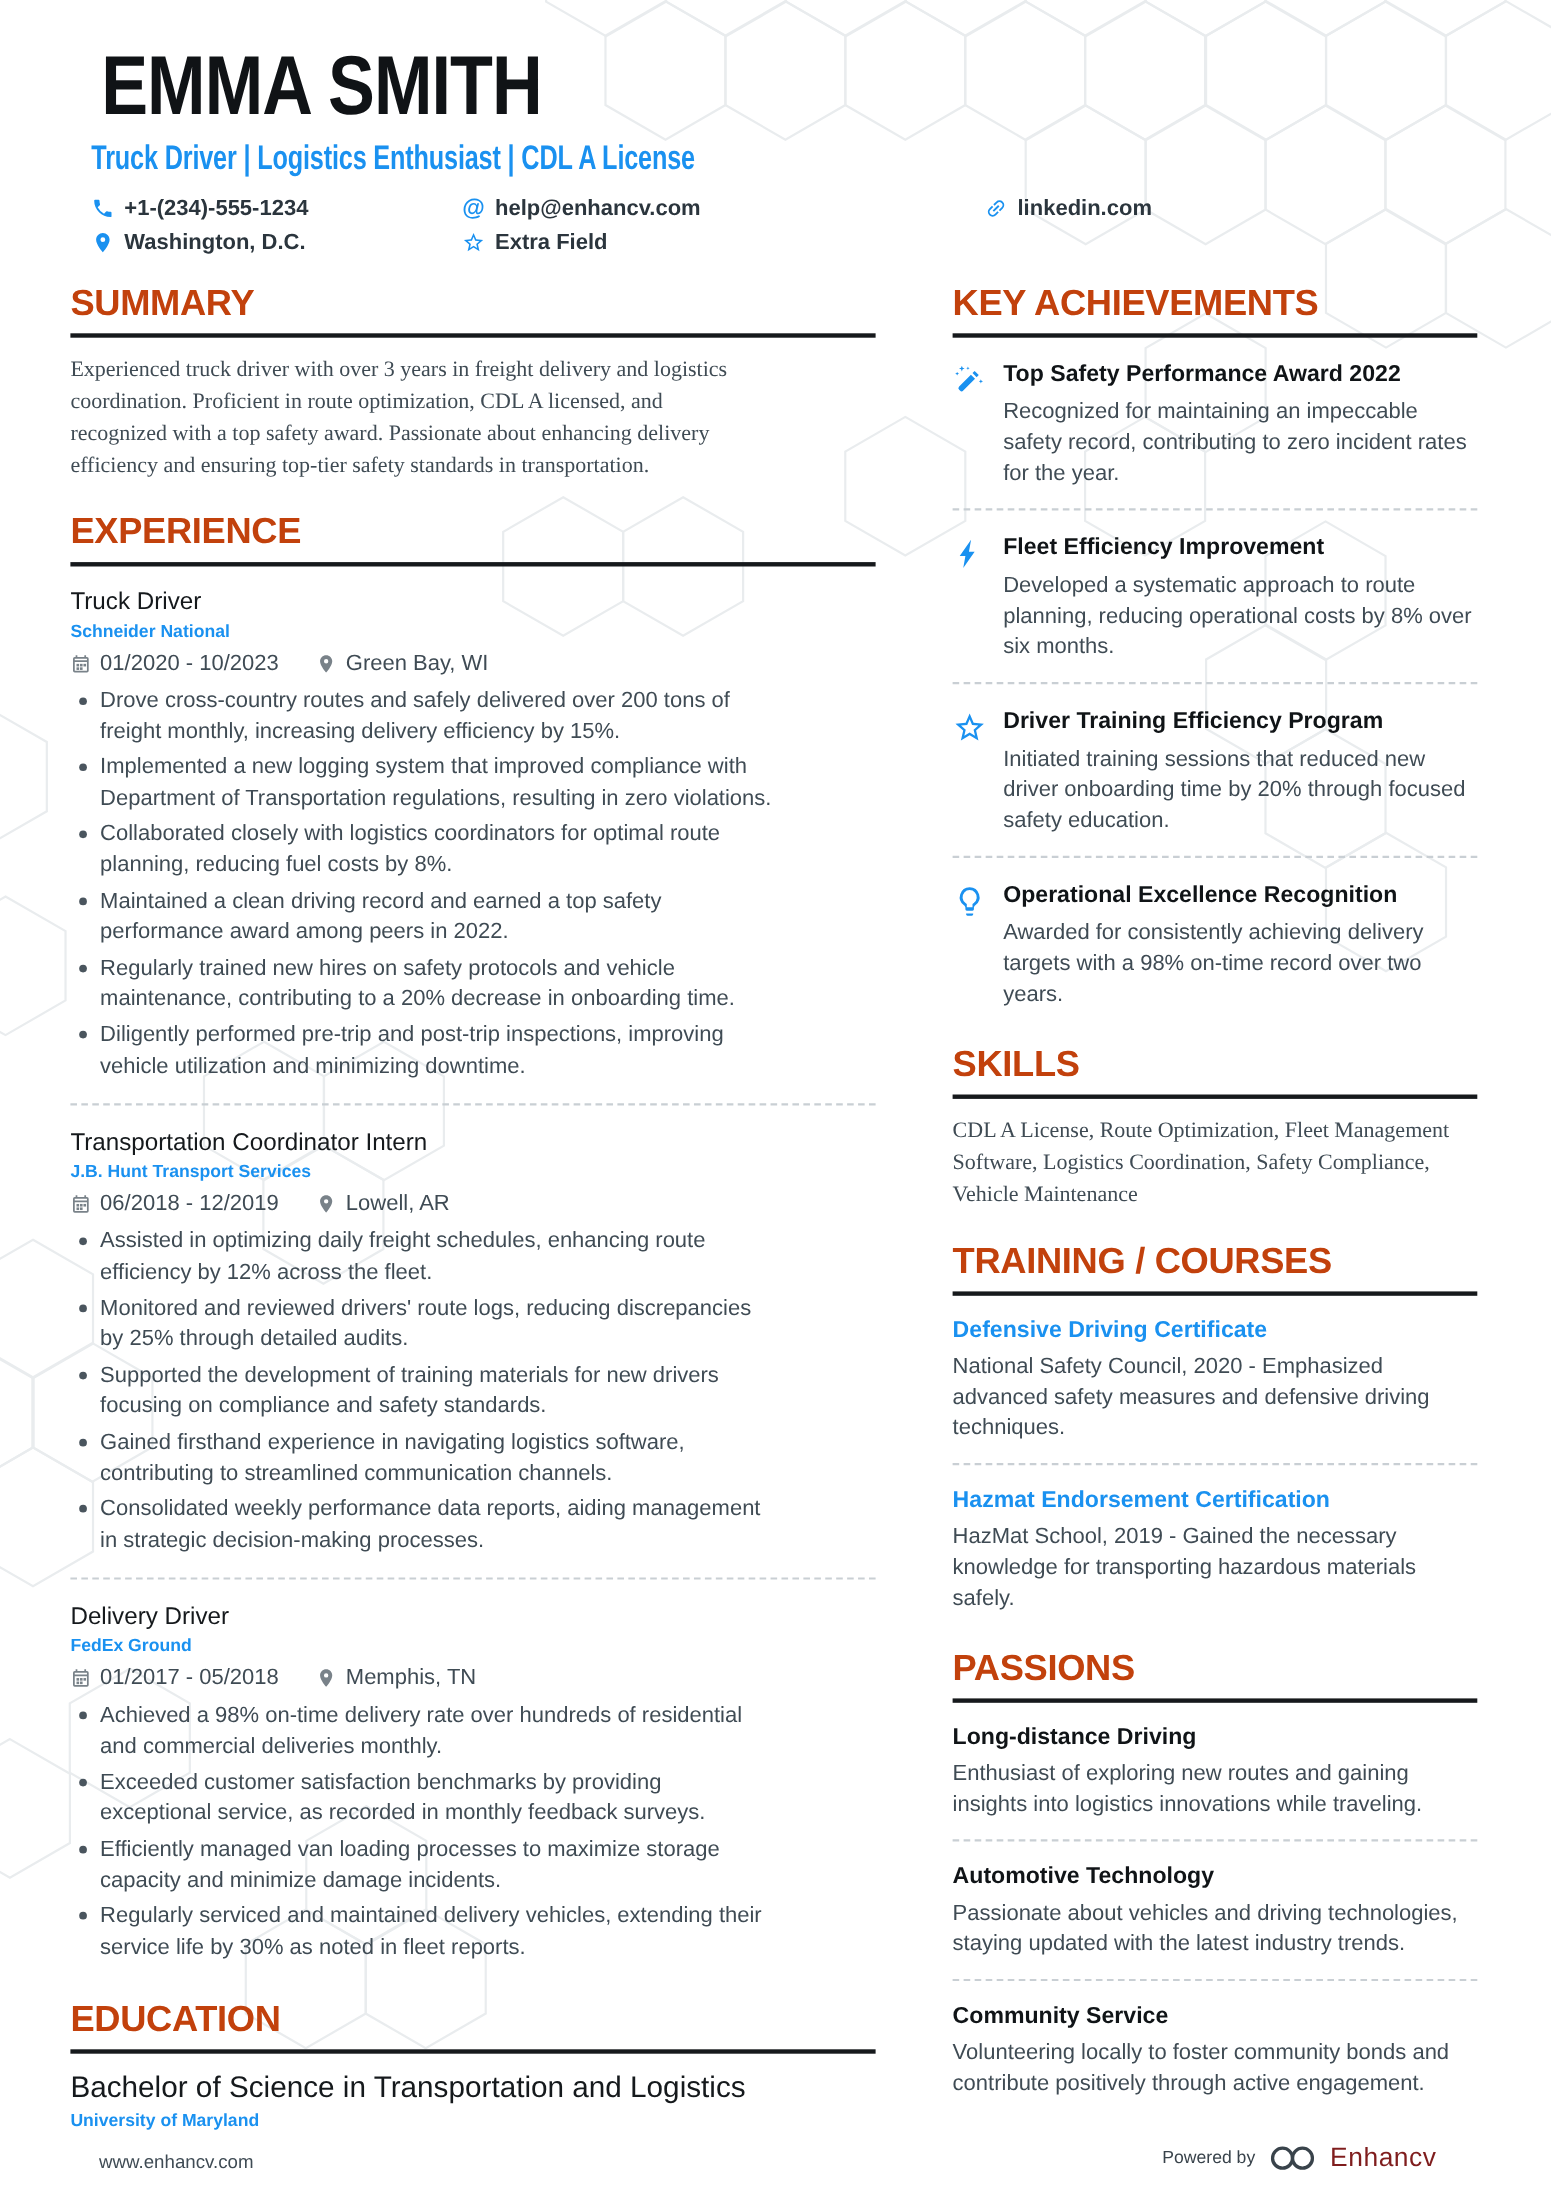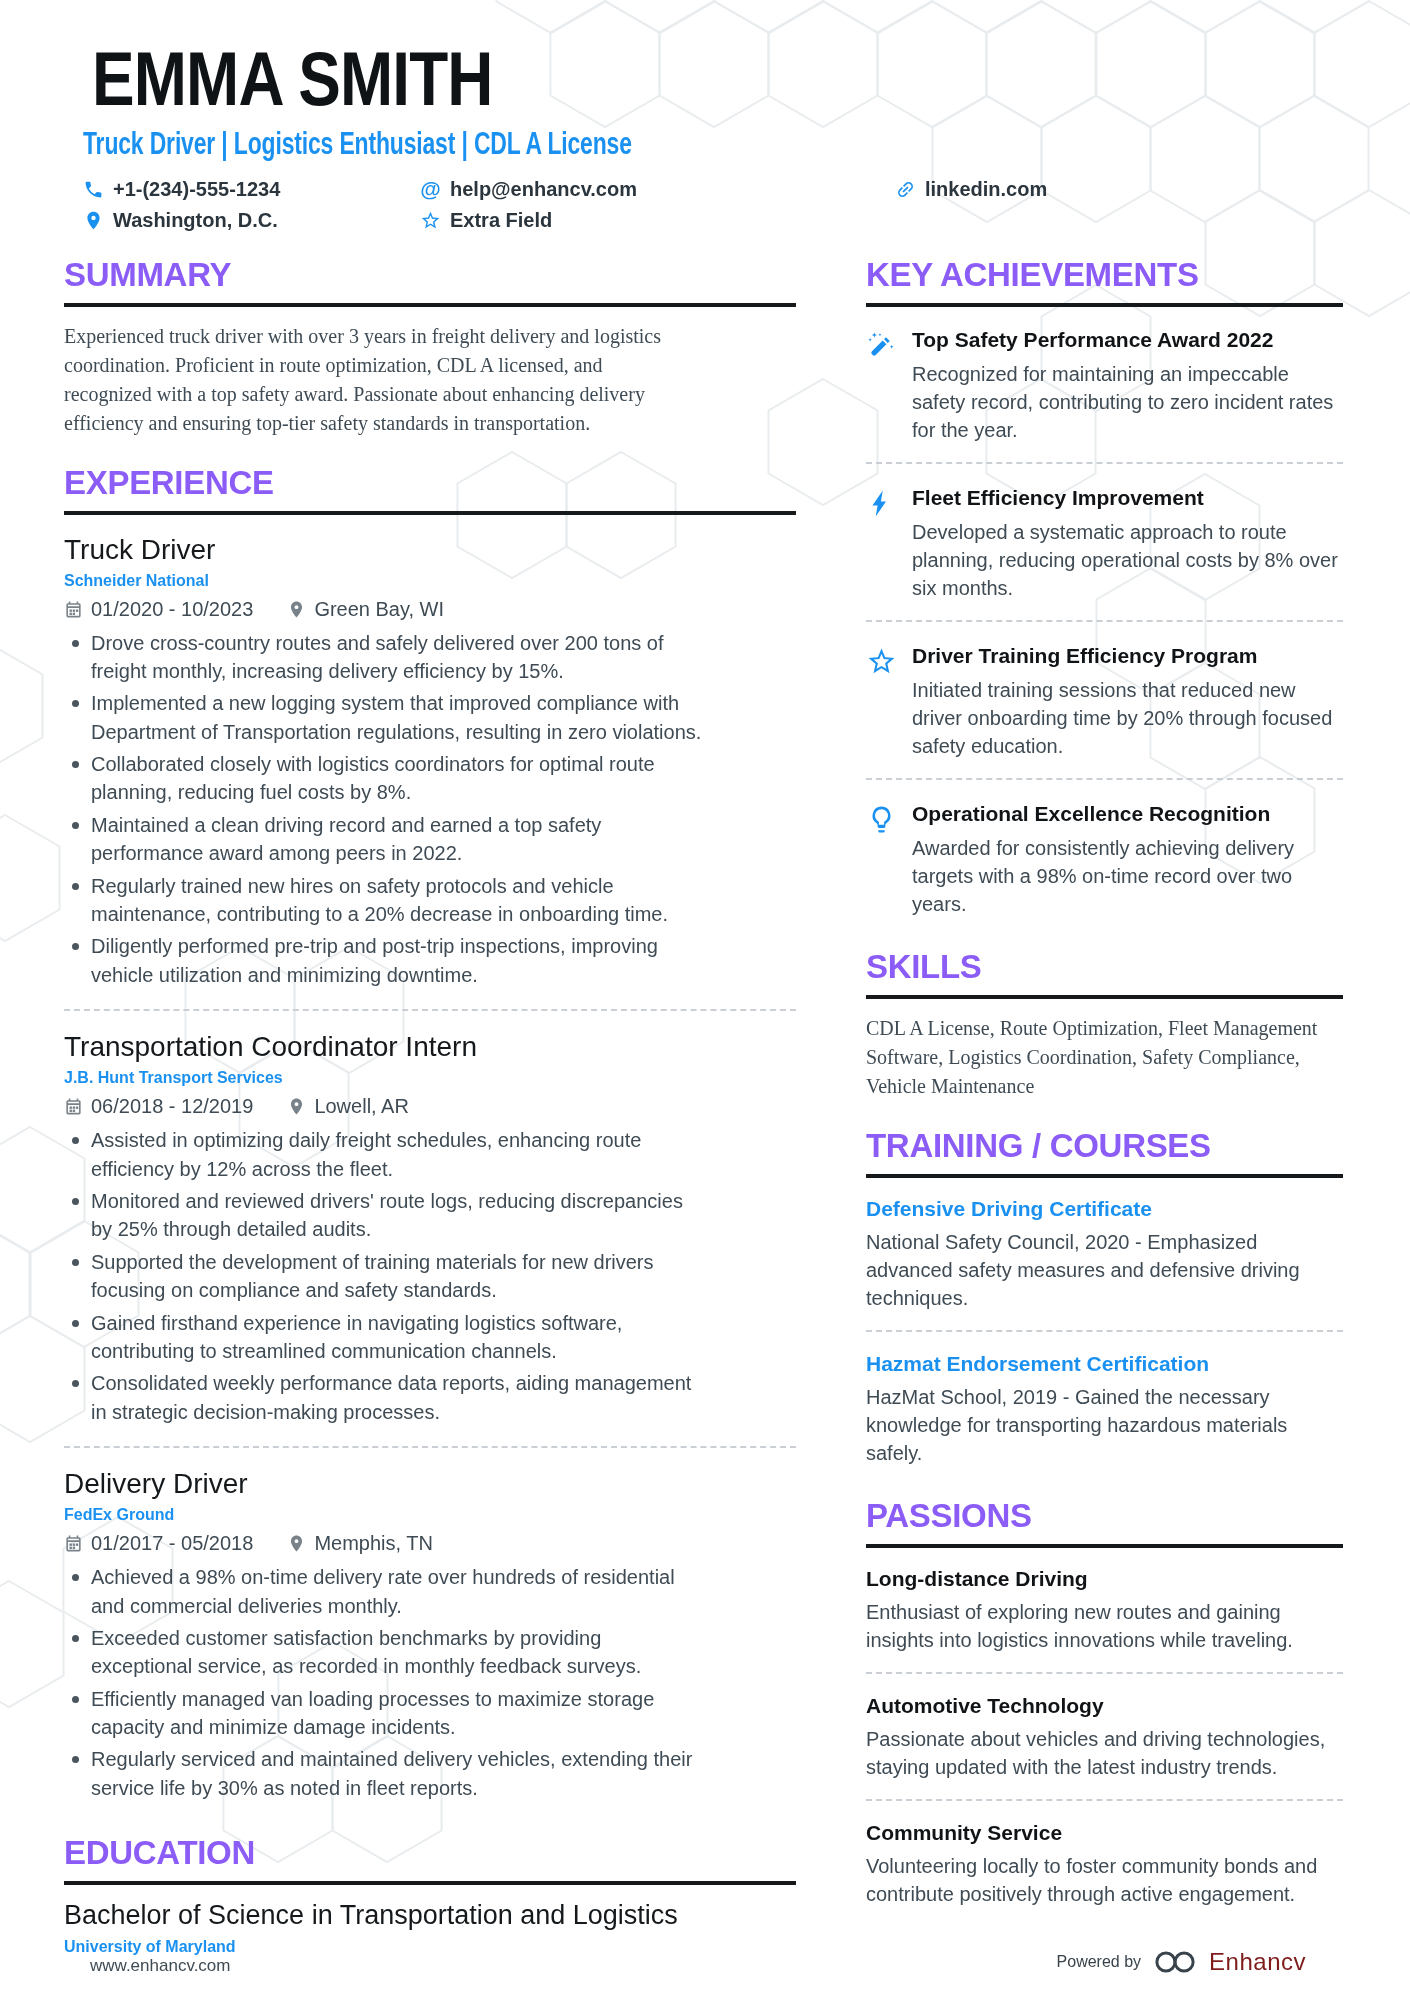--- a/index.html
+++ b/index.html
@@ -18,30 +18,30 @@
                   margin-top:12px; align-items:center; }
   .contact-item { display:flex; align-items:center; gap:9px; font-size:20px; font-weight:700; color:#2b353d; }
   .contact-item .cicon { width:21px; height:21px; flex:none; fill:var(--accent,#1a91f0); }
   .at-glyph { font-size:21px; font-weight:700; color:var(--accent,#1a91f0); width:21px; text-align:center; }
 
   
   .columns { display:flex; padding:20px 64px 0 64px; gap:70px; }
   .col-left  { width:732px; flex:none; }
   .col-right { width:477px; flex:none; }
 
-  h2.sec { font-size:33px; font-weight:700; color:#8b5cf6; letter-spacing:-0.3px;
+  h2.sec { font-size:33px; font-weight:700; color:#c2410c; letter-spacing:-0.3px;
            padding-bottom:9px; border-bottom:4px solid #16191c; margin-bottom:15px; }
   .section { margin-bottom:26px; }
 
   .body-text { font-size:20px; line-height:1.45; color:#3f4b54;font-family:Liberation Serif, serif; }
   .col-left .body-text { max-width:625px; }
 
   
   .job-entry { padding:4px 0 2px 0; }
-  .job-title { font-size:28px; font-weight:400; color:#15191c; margin-bottom:6px; }
+  .job-title { font-size:22px; font-weight:400; color:#15191c; margin-bottom:6px; }
   .company   { font-size:16px; font-weight:700; color:var(--accent,#1a91f0); margin-bottom:8px; }
   .meta-row  { display:flex; gap:34px; align-items:center; margin-bottom:8px; }
   .meta-item { display:flex; align-items:center; gap:8px; font-size:20px; color:#3f4b54; }
   .meta-item .micon { width:19px; height:19px; fill:#798289; flex:none; }
   ul.bullets { list-style:none; }
   ul.bullets li { position:relative; padding-left:27px; font-size:20px; line-height:1.42;
                   color:#3f4b54; margin-bottom:4px; max-width:640px; }
   ul.bullets li::before { content:""; position:absolute; left:8px; top:11px; width:7px; height:7px;
                   border-radius:50%; background:#4a555e; }
   .dash-divider { border:none; border-top:2px dashed #c9cfd4; margin:14px 0 16px 0; }

